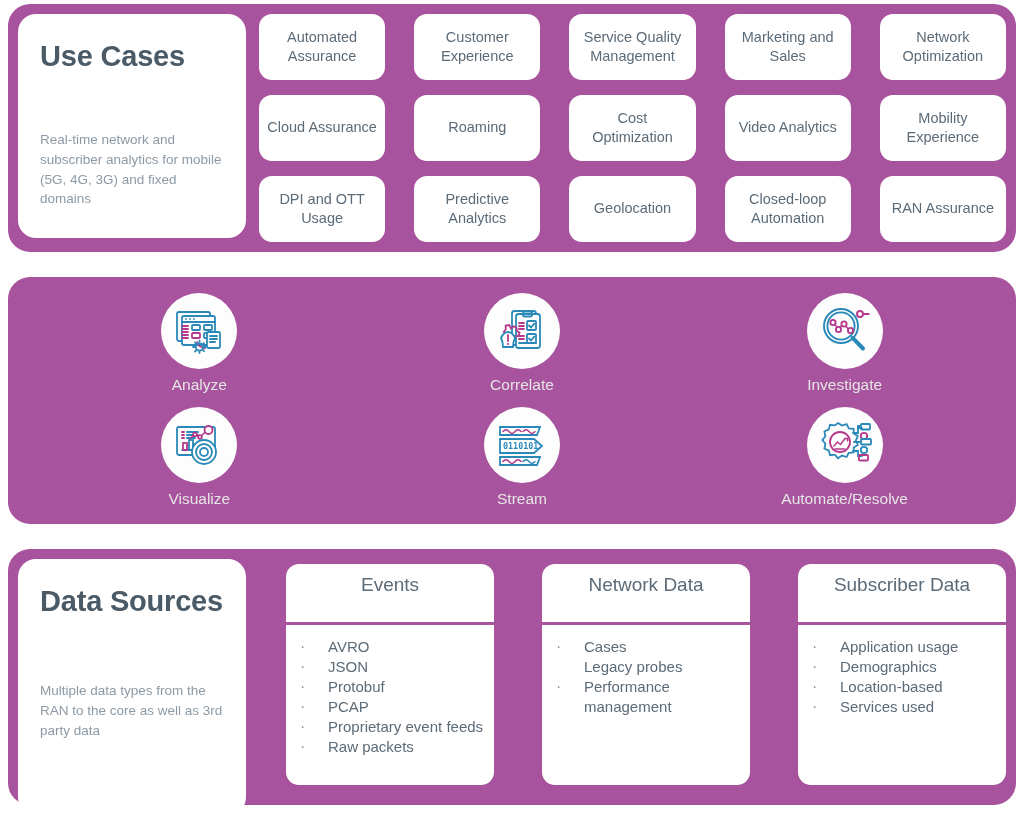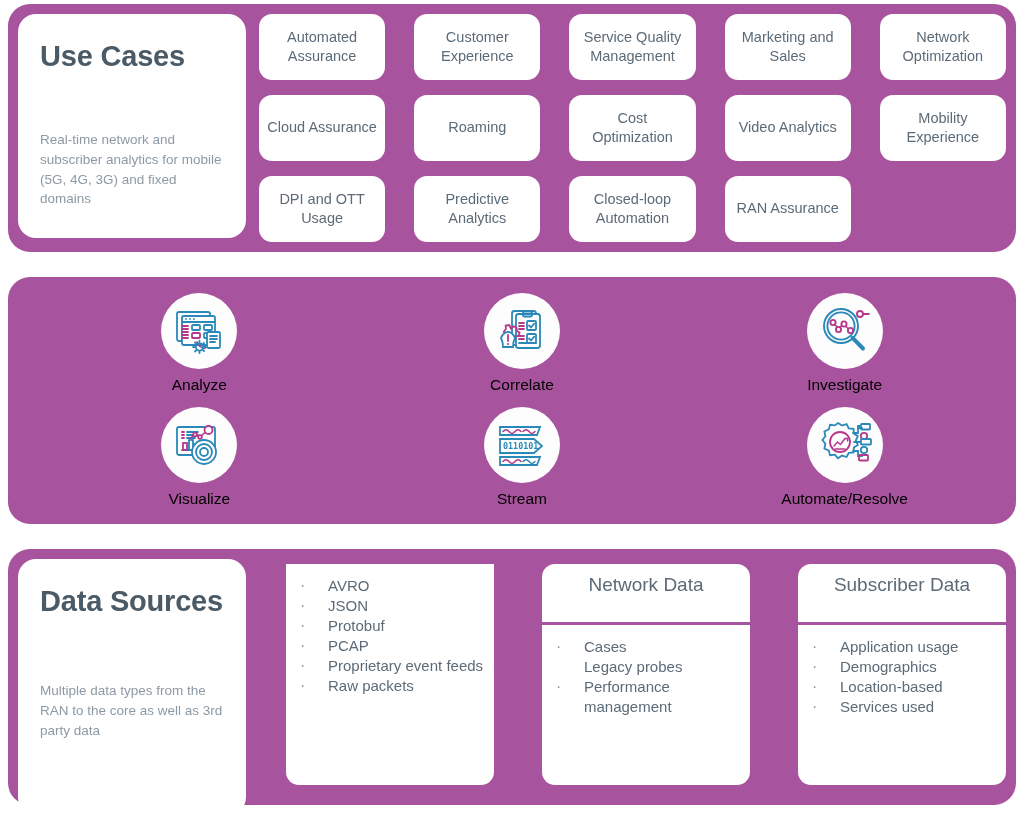--- a/index.html
+++ b/index.html
@@ -103,21 +103,21 @@
     height: 76px;
     border-radius: 50%;
     background: #fdfdfd;
     display: flex;
     align-items: center;
     justify-content: center;
   }
   .role-circle svg { display: block; }
   .role-label {
     margin-top: 7px;
-    color: #000000;
+    color: #e5e5e5;
     font-size: 15.5px;
     line-height: 1.1;
     white-space: nowrap;
   }
 
   
   .sources-grid {
     flex: 1 1 auto;
     margin-left: 40px;
     display: grid;
@@ -180,20 +180,21 @@
       <div class="pill">Service Quality Management</div>
       <div class="pill">Marketing and Sales</div>
       <div class="pill">Network Optimization</div>
       <div class="pill">Cloud Assurance</div>
       <div class="pill">Roaming</div>
       <div class="pill">Cost Optimization</div>
       <div class="pill">Video Analytics</div>
       <div class="pill">Mobility Experience</div>
       <div class="pill">DPI and OTT Usage</div>
       <div class="pill">Predictive Analytics</div>
+      <div class="pill">Geolocation</div>
       <div class="pill">Closed-loop Automation</div>
       <div class="pill">RAN Assurance</div>
     </div>
   </div>
 
   <div class="band band-role">
 
     <div class="role-grid">
 
       <div class="role-item">
@@ -325,20 +326,21 @@
 
   <div class="band band-sources">
     <div class="label-card" style="height:256px;">
       <div class="label-title">Data Sources</div>
       <div class="label-desc sources-desc">Multiple data types from the RAN to the core as well as 3rd party data</div>
     </div>
 
     <div class="sources-grid">
 
       <div class="src-card">
+        <div class="src-head">Events</div>
         <div class="src-body">
           <ul class="src-list">
             <li class="bulleted">AVRO</li>
             <li class="bulleted">JSON</li>
             <li class="bulleted">Protobuf</li>
             <li class="bulleted">PCAP</li>
             <li class="bulleted">Proprietary event feeds</li>
             <li class="bulleted">Raw packets</li>
           </ul>
         </div>

